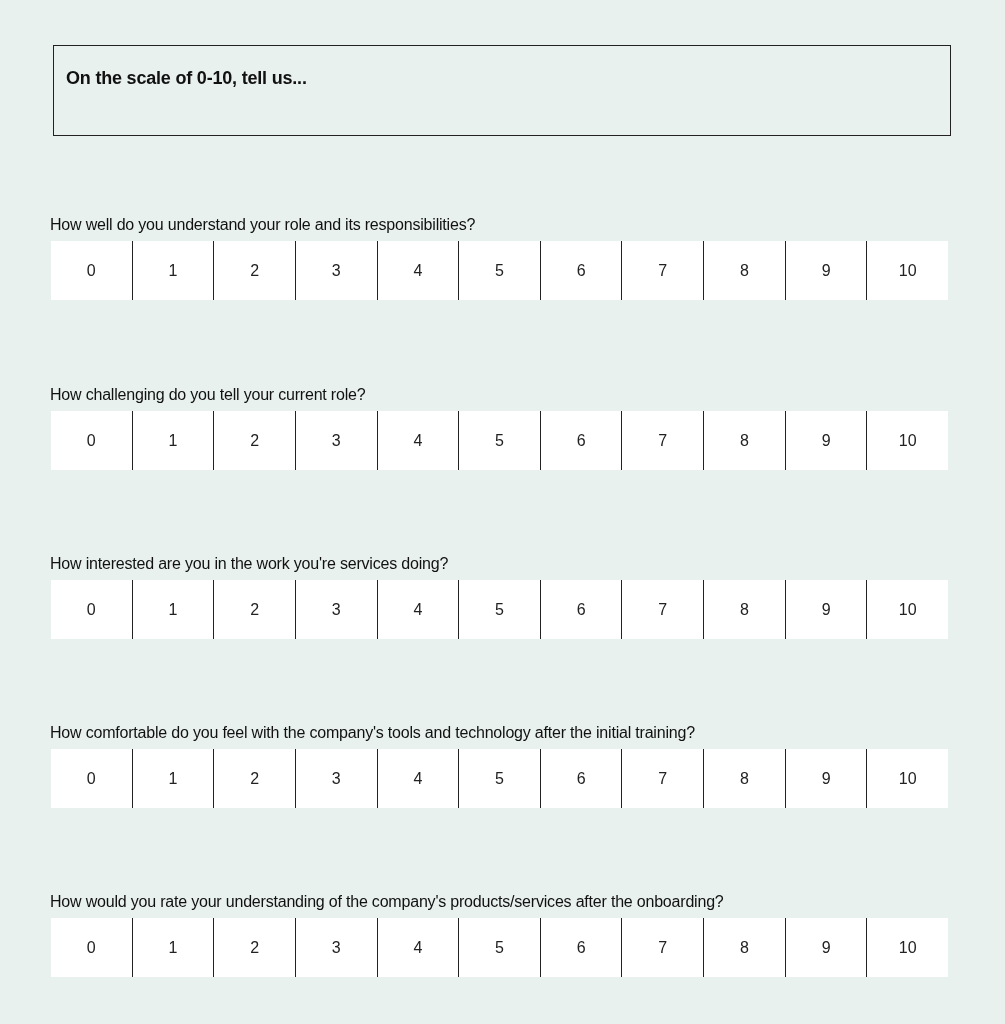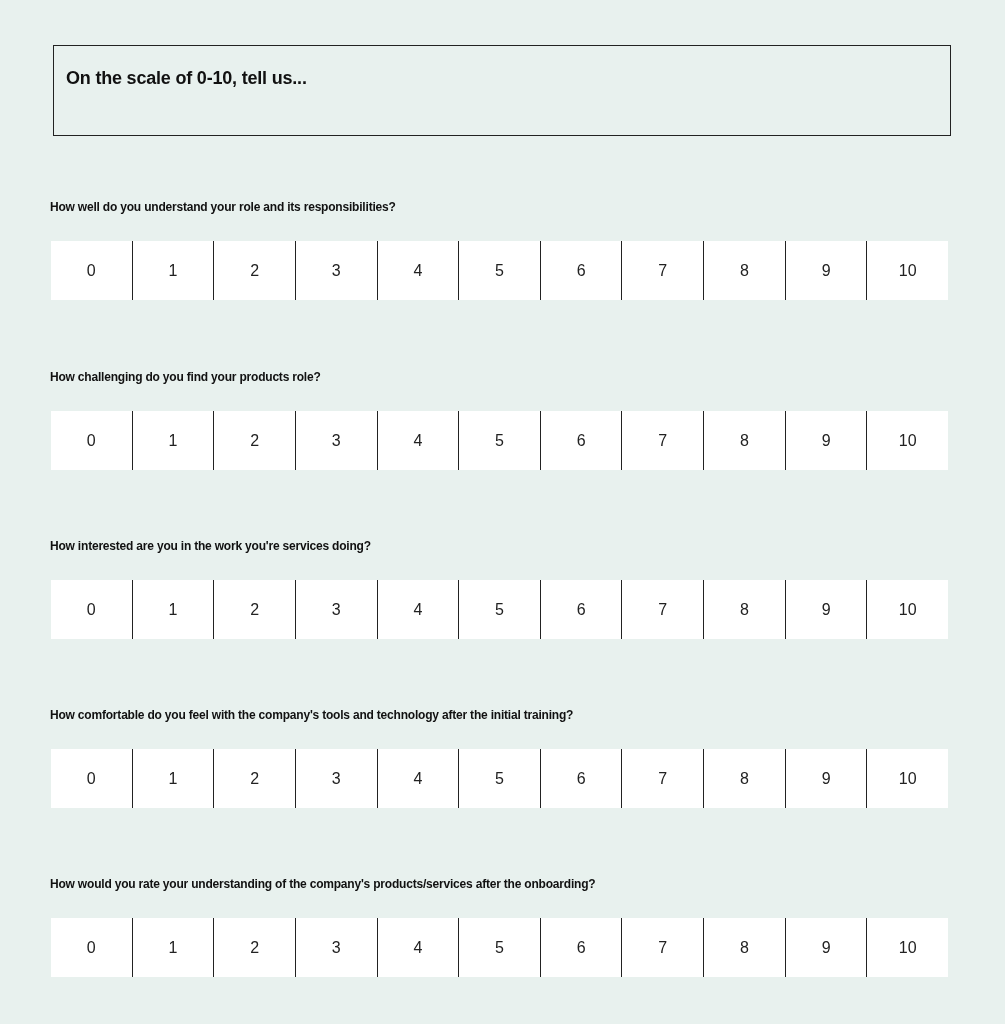--- a/index.html
+++ b/index.html
@@ -17,22 +17,22 @@
     box-sizing: content-box;
   }
   .intro-text {
     position: absolute; left: 12px; top: 22px;
     font-size: 18px; font-weight: bold; letter-spacing: -0.2px;
   }
   .question {
     position: absolute; left: 0; width: 1005px;
   }
   .q-label {
-    position: absolute; left: 50px; top: 0;
-    font-size: 12px; font-weight: bold; letter-spacing: -0.2px;
+    position: absolute; left: 50px; top: 16px;
+    font-size: 16px; font-weight: normal; letter-spacing: -0.2px;
     white-space: nowrap;
   }
   .scale {
     position: absolute; left: 51px; top: 41px;
     width: 897px; height: 59px;
     background: #fff;
     display: flex;
   }
   .scale-option {
     flex: 1 1 0;
@@ -61,21 +61,21 @@
         <div class="scale-option">4</div>
         <div class="scale-option">5</div>
         <div class="scale-option">6</div>
         <div class="scale-option">7</div>
         <div class="scale-option">8</div>
         <div class="scale-option">9</div>
         <div class="scale-option">10</div>
       </div>
     </div>
     <div class="question" style="top: 370px;">
-      <div class="q-label">How challenging do you find your products role?</div>
+      <div class="q-label">How challenging do you tell your current role?</div>
       <div class="scale">
         <div class="scale-option">0</div>
         <div class="scale-option">1</div>
         <div class="scale-option">2</div>
         <div class="scale-option">3</div>
         <div class="scale-option">4</div>
         <div class="scale-option">5</div>
         <div class="scale-option">6</div>
         <div class="scale-option">7</div>
         <div class="scale-option">8</div>

